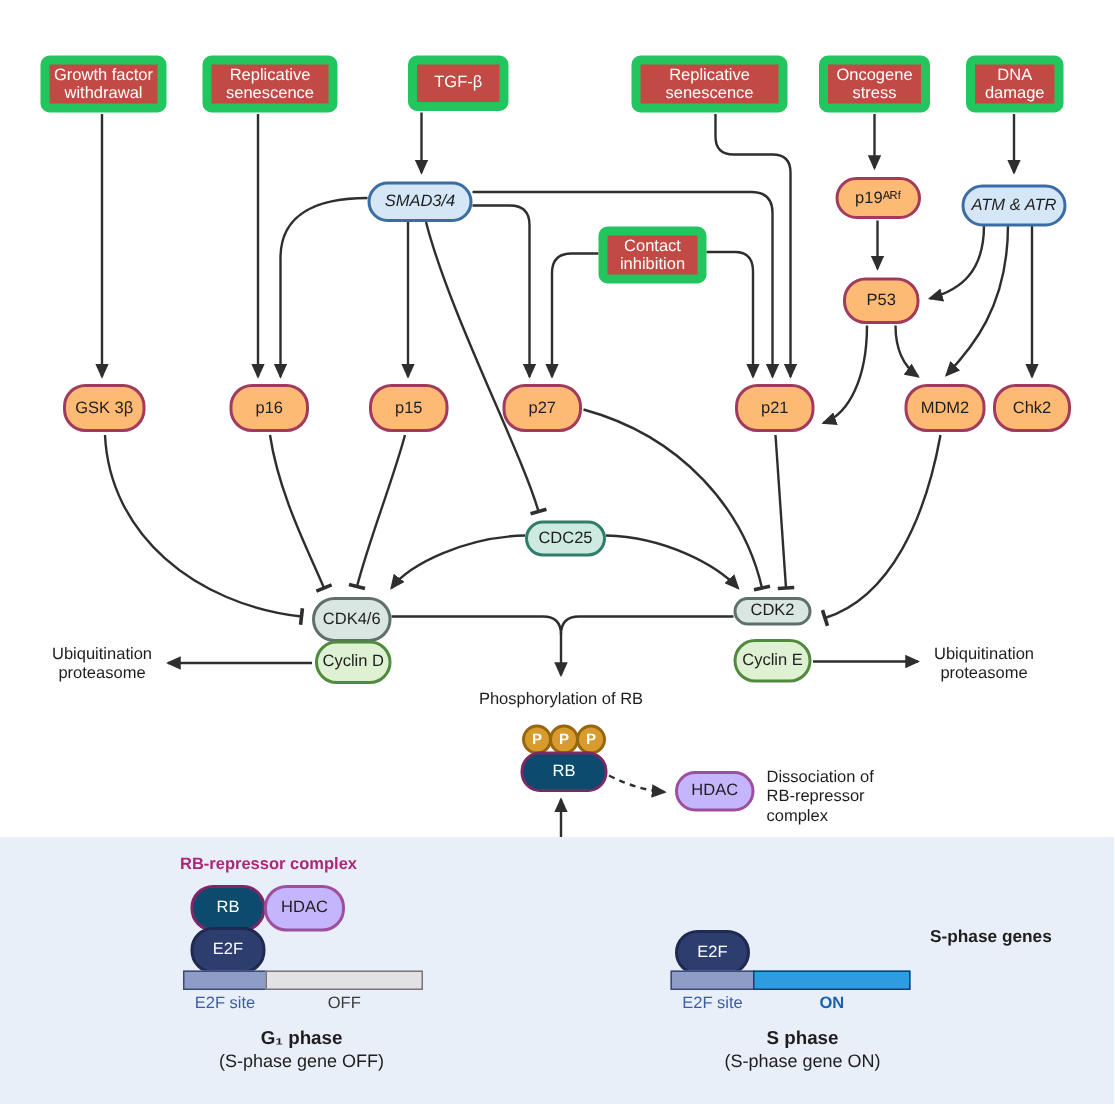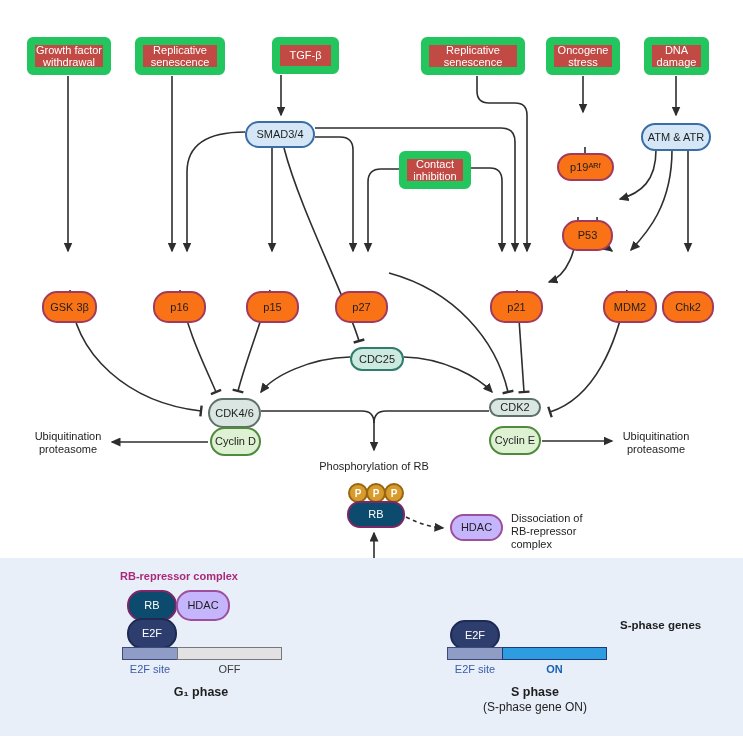--- a/index.html
+++ b/index.html
@@ -1,24 +1,24 @@
 <!DOCTYPE html>
 <html><head>
 <meta charset="utf-8">
 <style>
   html,body{margin:0;padding:0;background:#fff;}
   .canvas{position:relative;width:743px;height:743px;background:#ffffff;overflow:hidden;
           font-family:"Liberation Sans","DejaVu Sans",sans-serif;color:#1e1e1e;}
   svg.wires{position:absolute;left:0;top:0;width:743px;height:743px;}
   .node{position:absolute;display:flex;align-items:center;justify-content:center;text-align:center;
         font-size:11px;line-height:12.5px;box-sizing:border-box;white-space:pre-line;}
-  .box-red{background:#c14a44;border:8px solid #22c55e;border-radius:6px;color:#fff;font-weight:500;}
+  .box-red{background:#c14a44;border:6px solid #22c55e;border-radius:6px;color:#fff;font-weight:500;}
   .pill{border-radius:15px;border:2px solid #999;}
-  .pill-pink{background:#f97316;border-color:#a23a5e;margin-top:35px;}
-  .pill-blue{background:#d5e7f6;border-color:#3a6da6;}
+  .pill-pink{background:#fdba74;border-color:#a23a5e;}
+  .pill-blue{background:#d5e7f6;border-color:#3a6da6;font-style:italic;}
   .pill-teal{background:#cdeae0;border-color:#2f7d6a;}
   .pill-cdk{background:#dae6e2;border-color:#5e7069;}
   .pill-cyclin{background:#def1d3;border-color:#4f8a3d;}
   .pill-rb{background:#0c4a6e;border-color:#7c2766;color:#fff;}
   .pill-hdac{background:#c4b5fd;border-color:#9d4f9d;}
   .pill-e2f{background:#2d3d6e;border-color:#1d2a52;color:#fff;}
   .p-circle{position:absolute;width:20px;height:20px;border-radius:50%;background:#d89b2d;
         border:2px solid #97660f;color:#fff;font-weight:bold;font-size:10px;display:flex;
         align-items:center;justify-content:center;box-sizing:border-box;}
   .lbl{position:absolute;font-size:11px;line-height:13px;color:#1e1e1e;white-space:pre-line;}
@@ -142,20 +142,21 @@
   <div class="lbl" style="left:120px;top:570px;color:#aa2878;font-weight:600;">RB-repressor complex</div>
   <div class="node pill pill-rb" style="left:127px;top:590px;width:50px;height:31px;">RB</div>
   <div class="node pill pill-hdac" style="left:176px;top:590px;width:54px;height:31px;">HDAC</div>
   <div class="node pill pill-e2f" style="left:127px;top:618px;width:50px;height:31px;">E2F</div>
 
   <div class="bar bar-site" style="left:122px;top:647px;width:56px;"></div>
   <div class="bar bar-off" style="left:177px;top:647px;width:105px;"></div>
   <div class="lbl center" style="left:122px;top:663px;width:56px;color:#3a5ca9;">E2F site</div>
   <div class="lbl center" style="left:177px;top:663px;width:105px;color:#3a3a3a;">OFF</div>
   <div class="lbl center phase" style="left:130px;top:686px;width:142px;">G₁ phase</div>
+  <div class="lbl center caption" style="left:111px;top:701px;width:180px;">(S-phase gene OFF)</div>
 
   <div class="node pill pill-e2f" style="left:450px;top:620px;width:50px;height:30px;">E2F</div>
   <div class="bar bar-site" style="left:447px;top:647px;width:56px;"></div>
   <div class="bar bar-on" style="left:502px;top:647px;width:105px;"></div>
   <div class="lbl center" style="left:447px;top:663px;width:56px;color:#3a5ca9;">E2F site</div>
   <div class="lbl center" style="left:502px;top:663px;width:105px;color:#1761b4;font-weight:700;">ON</div>
   <div class="lbl" style="left:620px;top:619px;font-weight:700;font-size:11.5px;">S-phase genes</div>
   <div class="lbl center phase" style="left:464px;top:686px;width:142px;">S phase</div>
   <div class="lbl center caption" style="left:445px;top:701px;width:180px;">(S-phase gene ON)</div>
 

